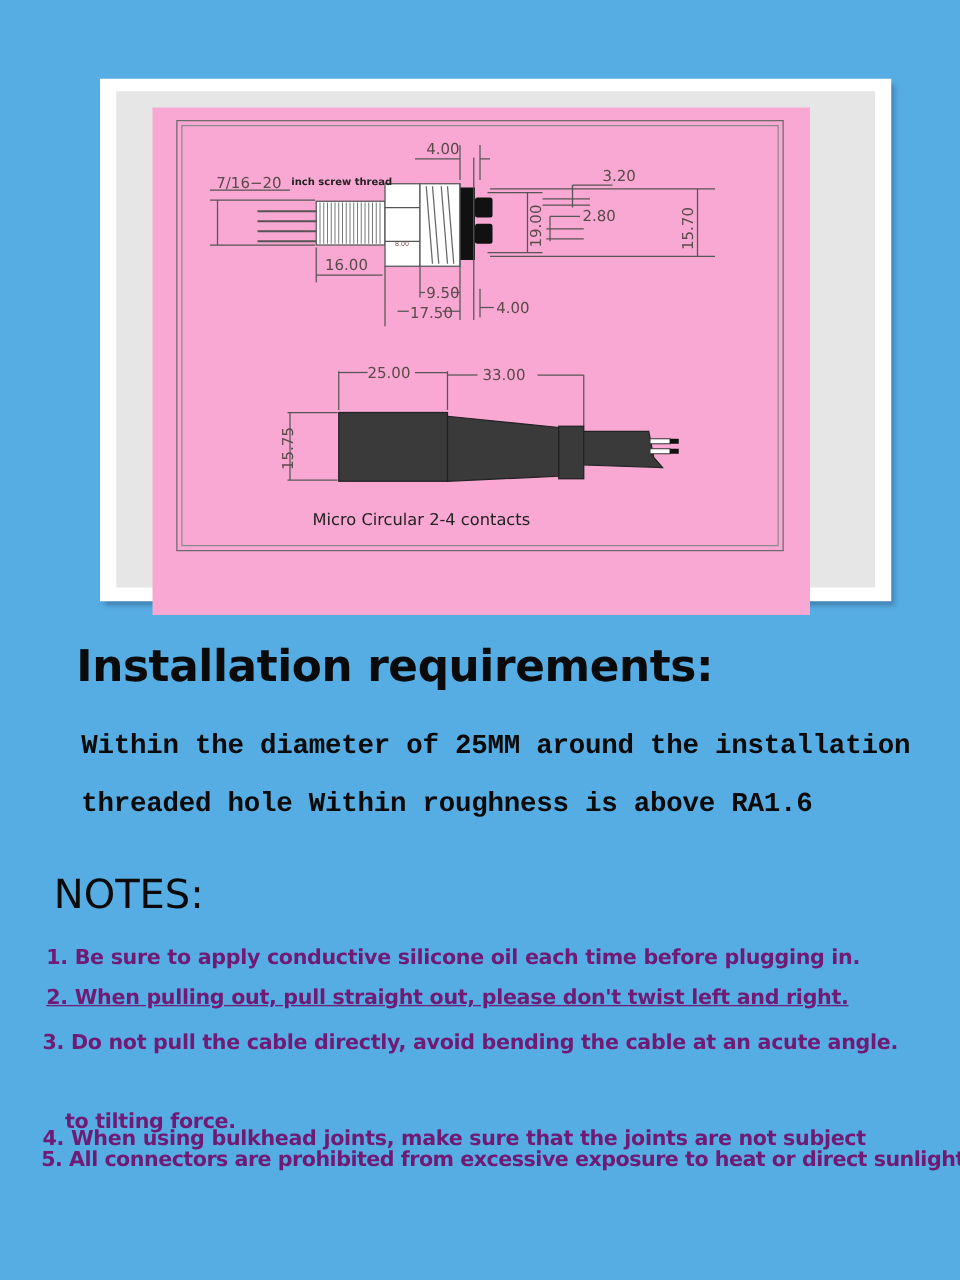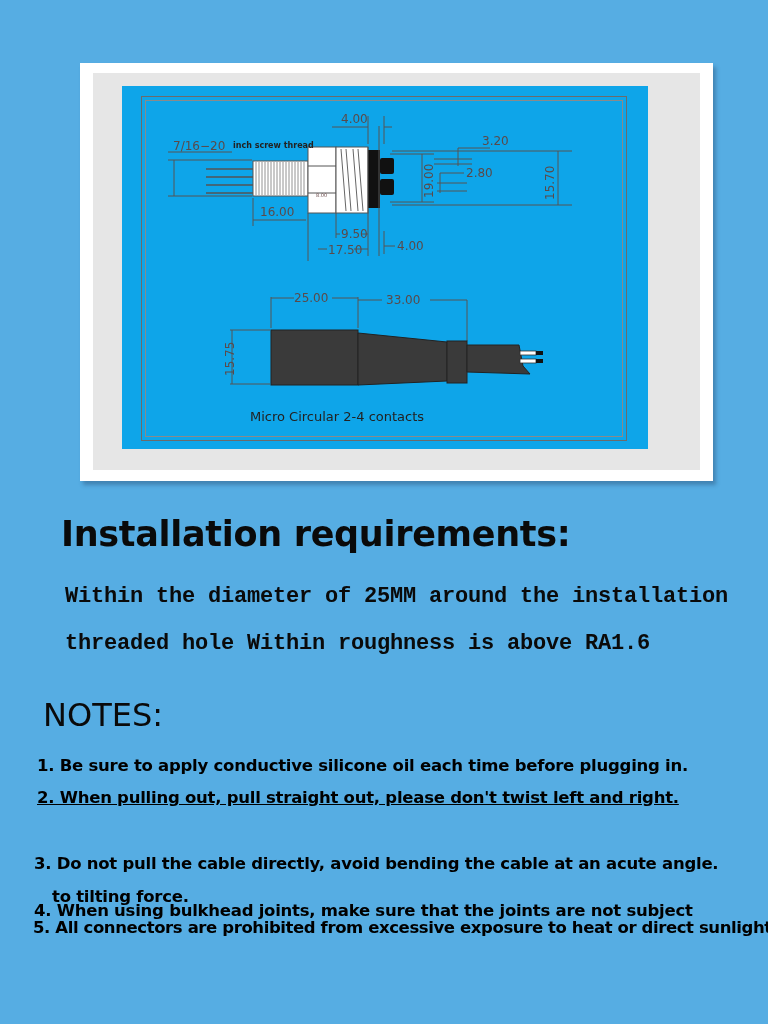--- a/index.html
+++ b/index.html
@@ -13,22 +13,22 @@
   .frame-outer {
     position: absolute; left: 80px; top: 63px; width: 633px; height: 418px;
     background: #ffffff;
     box-shadow: 3px 4px 4px rgba(40, 80, 120, 0.45);
   }
   .frame-gray {
     position: absolute; left: 13px; top: 10px; width: 607px; height: 397px;
     background: #e6e6e6;
   }
   .frame-inner {
-    position: absolute; left: 29px; top: 13px; width: 526px; height: 363px;
-    background: #0ea5e9;
+    position: absolute; left: 29px; top: 13px; width: 526px; height: 406px;
+    background: #f9a8d4;
   }
   .drawing-border {
     position: absolute; left: 19px; top: 10px; width: 486px; height: 345px;
     border: 1.5px solid #6b6b6b;
     box-sizing: border-box;
   }
   .drawing-border-inner {
     position: absolute; left: 3px; top: 3px; right: 3px; bottom: 3px;
     border: 1.5px solid #8a8a8a;
   }
@@ -47,21 +47,21 @@
     font-size: 22px; font-weight: bold; letter-spacing: -0.2px;
     white-space: nowrap;
     font-family: Liberation Mono, monospace;
   }
   .h2 {
     position: absolute; left: 43px; top: 696px;
     font-size: 32px; font-weight: normal; white-space: nowrap;
   }
   .note {
     position: absolute; font-size: 16.5px; font-weight: bold;
-    white-space: nowrap; letter-spacing: -0.25px; color: #000000;
+    white-space: nowrap; letter-spacing: -0.25px; color: #701a75;
   }
 </style>
 </head>
 <body>
 
 <div class="frame-outer">
   <div class="frame-gray">
     <div class="frame-inner">
       <div class="drawing-border">
         <div class="drawing-border-inner"></div>
@@ -197,16 +197,16 @@
   </div>
 </div>
 
 <div class="h1">Installation requirements:</div>
 <div class="req-line" style="top:584px;">Within the diameter of 25MM around the installation</div>
 <div class="req-line" style="top:631px;">threaded hole Within roughness is above RA1.6</div>
 
 <div class="h2">NOTES:</div>
 <div class="note" style="left:37px; top:756px;">1. Be sure to apply conductive silicone oil each time before plugging in.</div>
 <div class="note" style="left:37px; top:788px;text-decoration:underline;">2. When pulling out, pull straight out, please don't twist left and right.</div>
-<div class="note" style="left:34px; top:824px;margin-top:30px;">3. Do not pull the cable directly, avoid bending the cable at an acute angle.</div>
+<div class="note" style="left:34px; top:824px;">3. Do not pull the cable directly, avoid bending the cable at an acute angle.</div>
 <div class="note" style="left:34px; top:857px;margin-top:44px;">4. When using bulkhead joints, make sure that the joints are not subject</div>
 <div class="note" style="left:52px; top:887px;">to tilting force.</div>
 <div class="note" style="left:33px; top:918px; letter-spacing:-0.4px;">5. All connectors are prohibited from excessive exposure to heat or direct sunlight.</div>
 
 </body></html>

